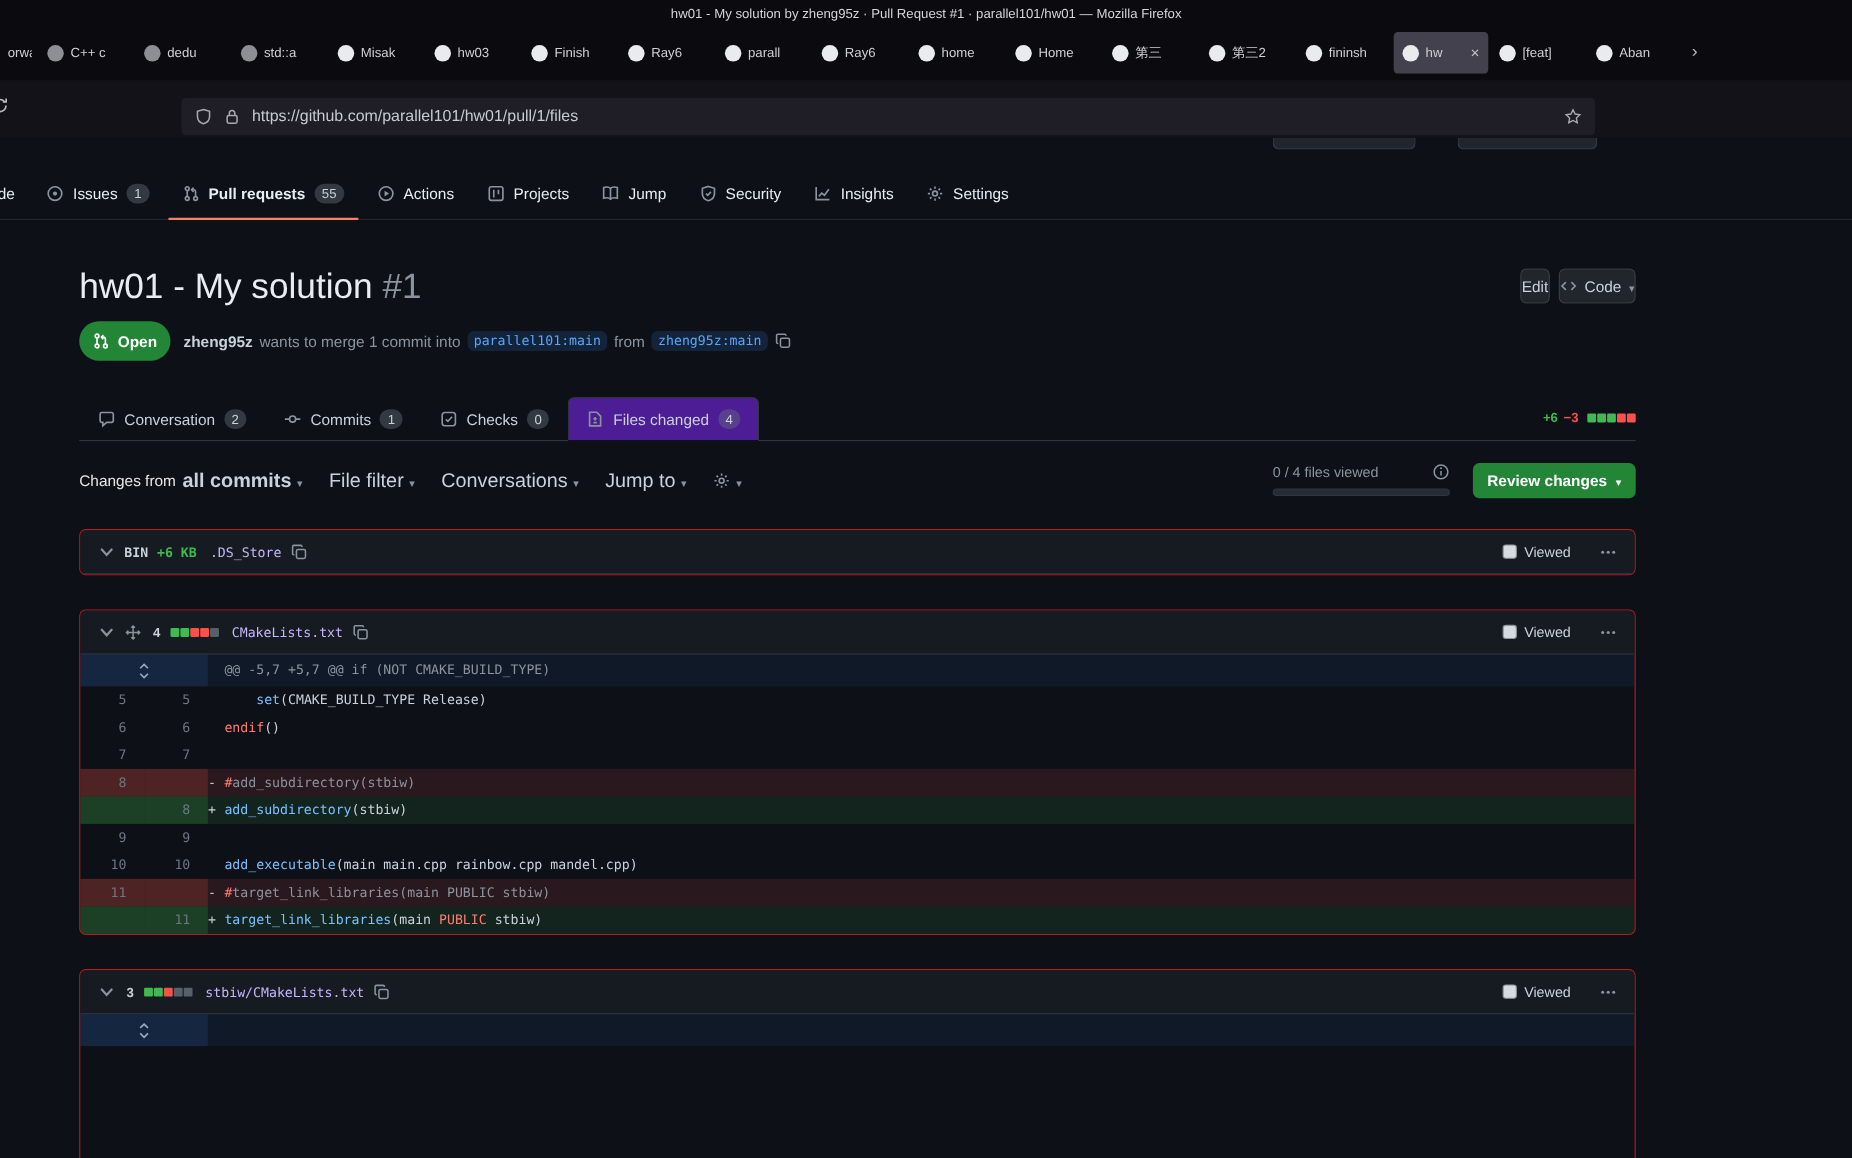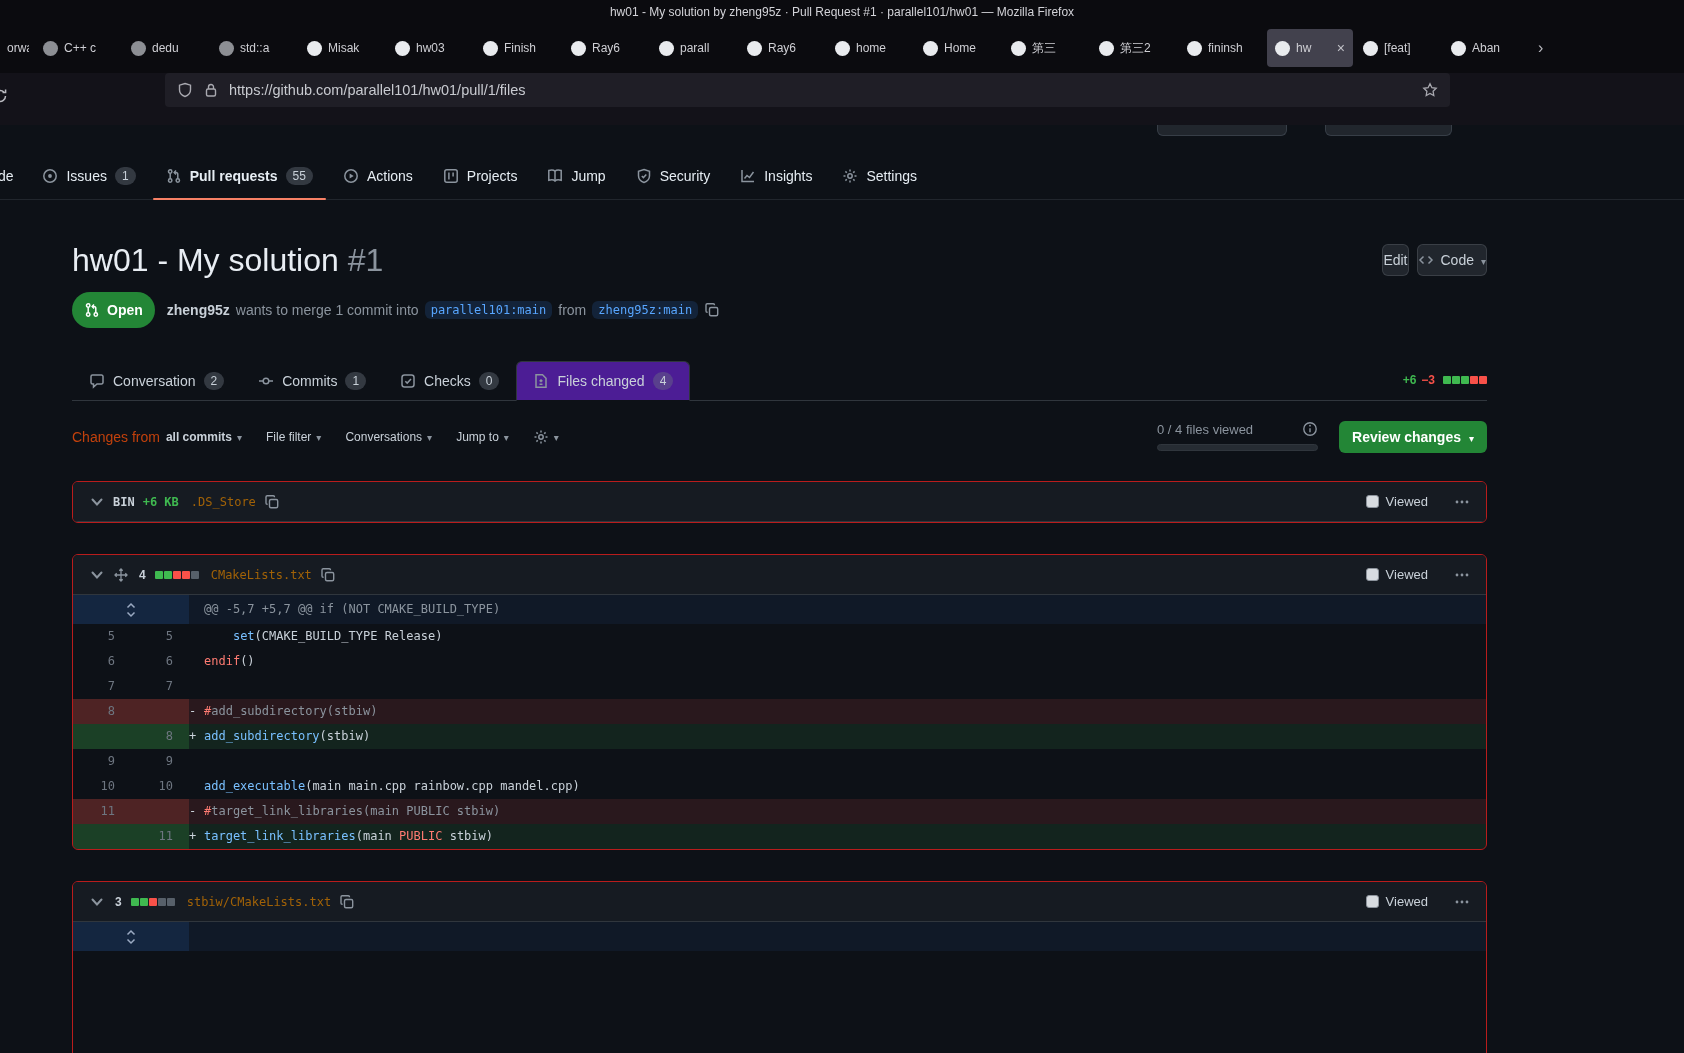--- a/index.html
+++ b/index.html
@@ -21,21 +21,21 @@
   .tab.partial{flex:0 0 30px;padding:0 4px}
   .tab.active{background:#42414d}
   .favicon{width:15px;height:15px;border-radius:50%;flex:none}
   .favicon.github{background:#e9ebee}
   .favicon.site{background:#8d8f94}
   .tlabel{flex:1;white-space:nowrap;overflow:hidden}
   .tclose{color:#c2c2c8;font-size:14px;flex:none}
   .tab-overflow{color:#b9b9bf;font-size:16px;padding:0 8px}
   .urlrow{height:52px;background:#131219;position:relative}
   .reload{position:absolute;left:-8px;top:15px;color:#b9b9bf}
-  .urlfield{position:absolute;left:165px;top:0;width:1285px;height:34px;background:#1f1e26;
+  .urlfield{position:absolute;left:165px;top:16px;width:1285px;height:34px;background:#1f1e26;
     border-radius:4px;display:flex;align-items:center;gap:10px;padding:0 12px}
   .urlfield .dim{color:#a9a9b0}
   .urltext{flex:1;color:#c8cad0;font-size:14.5px;white-space:nowrap;overflow:hidden}
 
   
   .ghpage{height:928px;background:#0d1117;position:relative;overflow:hidden;font-size:14px}
   .pbtn{position:absolute;top:0;height:11px;background:#21262d;border:1px solid #373e47;border-top:none;
     border-radius:0 0 6px 6px}
   #pb1{left:1157px;width:130px}
   #pb2{left:1325px;width:127px}
@@ -79,41 +79,41 @@
   .pr-tab.active{background:#4c1d95;border-color:#30363d;border-bottom-color:#0d1117}
   .difftotals{position:absolute;right:0;bottom:13px;display:flex;align-items:center;font-size:12px;font-weight:700}
   .adds{color:#3fb950}
   .dels{color:#f85149;margin-left:5px;margin-right:7px}
   .blkrow{display:inline-flex;align-items:center}
   .blk{width:8px;height:8px;margin-left:1px;border-radius:1px;display:inline-block}
   .blk.g{background:#3fb950}.blk.r{background:#f85149}.blk.n{background:#57606a}
 
   .toolbar{margin-top:20px;position:relative;height:38px}
   .tleft{display:flex;align-items:center;gap:24px;height:32px}
-  .tdim{color:#c2410c}
+  .tdim{color:#e5e5e5}
   .ddl{display:flex;align-items:center;gap:5px;color:#c9d1d9;cursor:pointer;background:none;border:none;
-    font-size:12px;font-family:inherit}
+    font-size:18px;font-family:inherit}
   .ddl .caret{color:#8b949e}
   .ddl.strong{font-weight:600}
   .cfgroup{display:flex;align-items:center;gap:6px}
   .viewed-block{position:absolute;left:1085px;top:0;width:161px}
   .vb-top{display:flex;align-items:center;justify-content:space-between;color:#8b949e;font-size:13px}
   .vb-bar{margin-top:7px;height:7px;background:#262c33;border:1px solid #30363d;border-radius:4px}
   .review-btn{position:absolute;right:0;top:0;height:32px;background:#238636;color:#fff;border:none;
     border-radius:6px;padding:0 13px;display:flex;align-items:center;gap:8px;font-weight:600;font-size:14px;
     cursor:pointer;font-family:inherit}
 
   .files{margin-top:22px}
   .file-card{border:1px solid #b91c1c;border-radius:6px;margin-bottom:31px;background:#0d1117;overflow:hidden}
   .file-header{height:40px;background:#161b22;display:flex;align-items:center;gap:8px;
     padding:0 16px;border-bottom:1px solid #30363d}
   .fbadge{font-size:12px;font-weight:700;color:#c9d1d9}
   .fsize{font-size:12px;font-weight:700;color:#3fb950}
   .fchanges{font-size:12px;font-weight:600;color:#c9d1d9;margin-left:2px}
-  .fname{font-size:12px;color:#a16207;margin-left:4px}
+  .fname{font-size:12px;color:#c4b5fd;margin-left:4px}
   .viewed{display:flex;align-items:center;gap:7px;font-size:13px;color:#c9d1d9;margin-left:auto;cursor:pointer}
   .cbox{width:13px;height:13px;background:#d7dbe0;border:1px solid #8c939c;border-radius:3px;display:inline-block}
   .kebab{margin-left:18px;color:#8b949e}
   .binary-body{padding:14px 12px;font-size:14px;color:#aab2bc}
 
   .diff-table{font-family:"DejaVu Sans Mono",monospace;font-size:12px}
   .drow{display:flex;height:25px;line-height:25px}
   .dnum{width:58px;flex:none;text-align:right;padding-right:16px;color:#6e7681;cursor:pointer}
   .dcode{flex:1;white-space:pre;color:#c9d1d9;overflow:hidden}
   .dmark{display:inline-block;width:15px}

